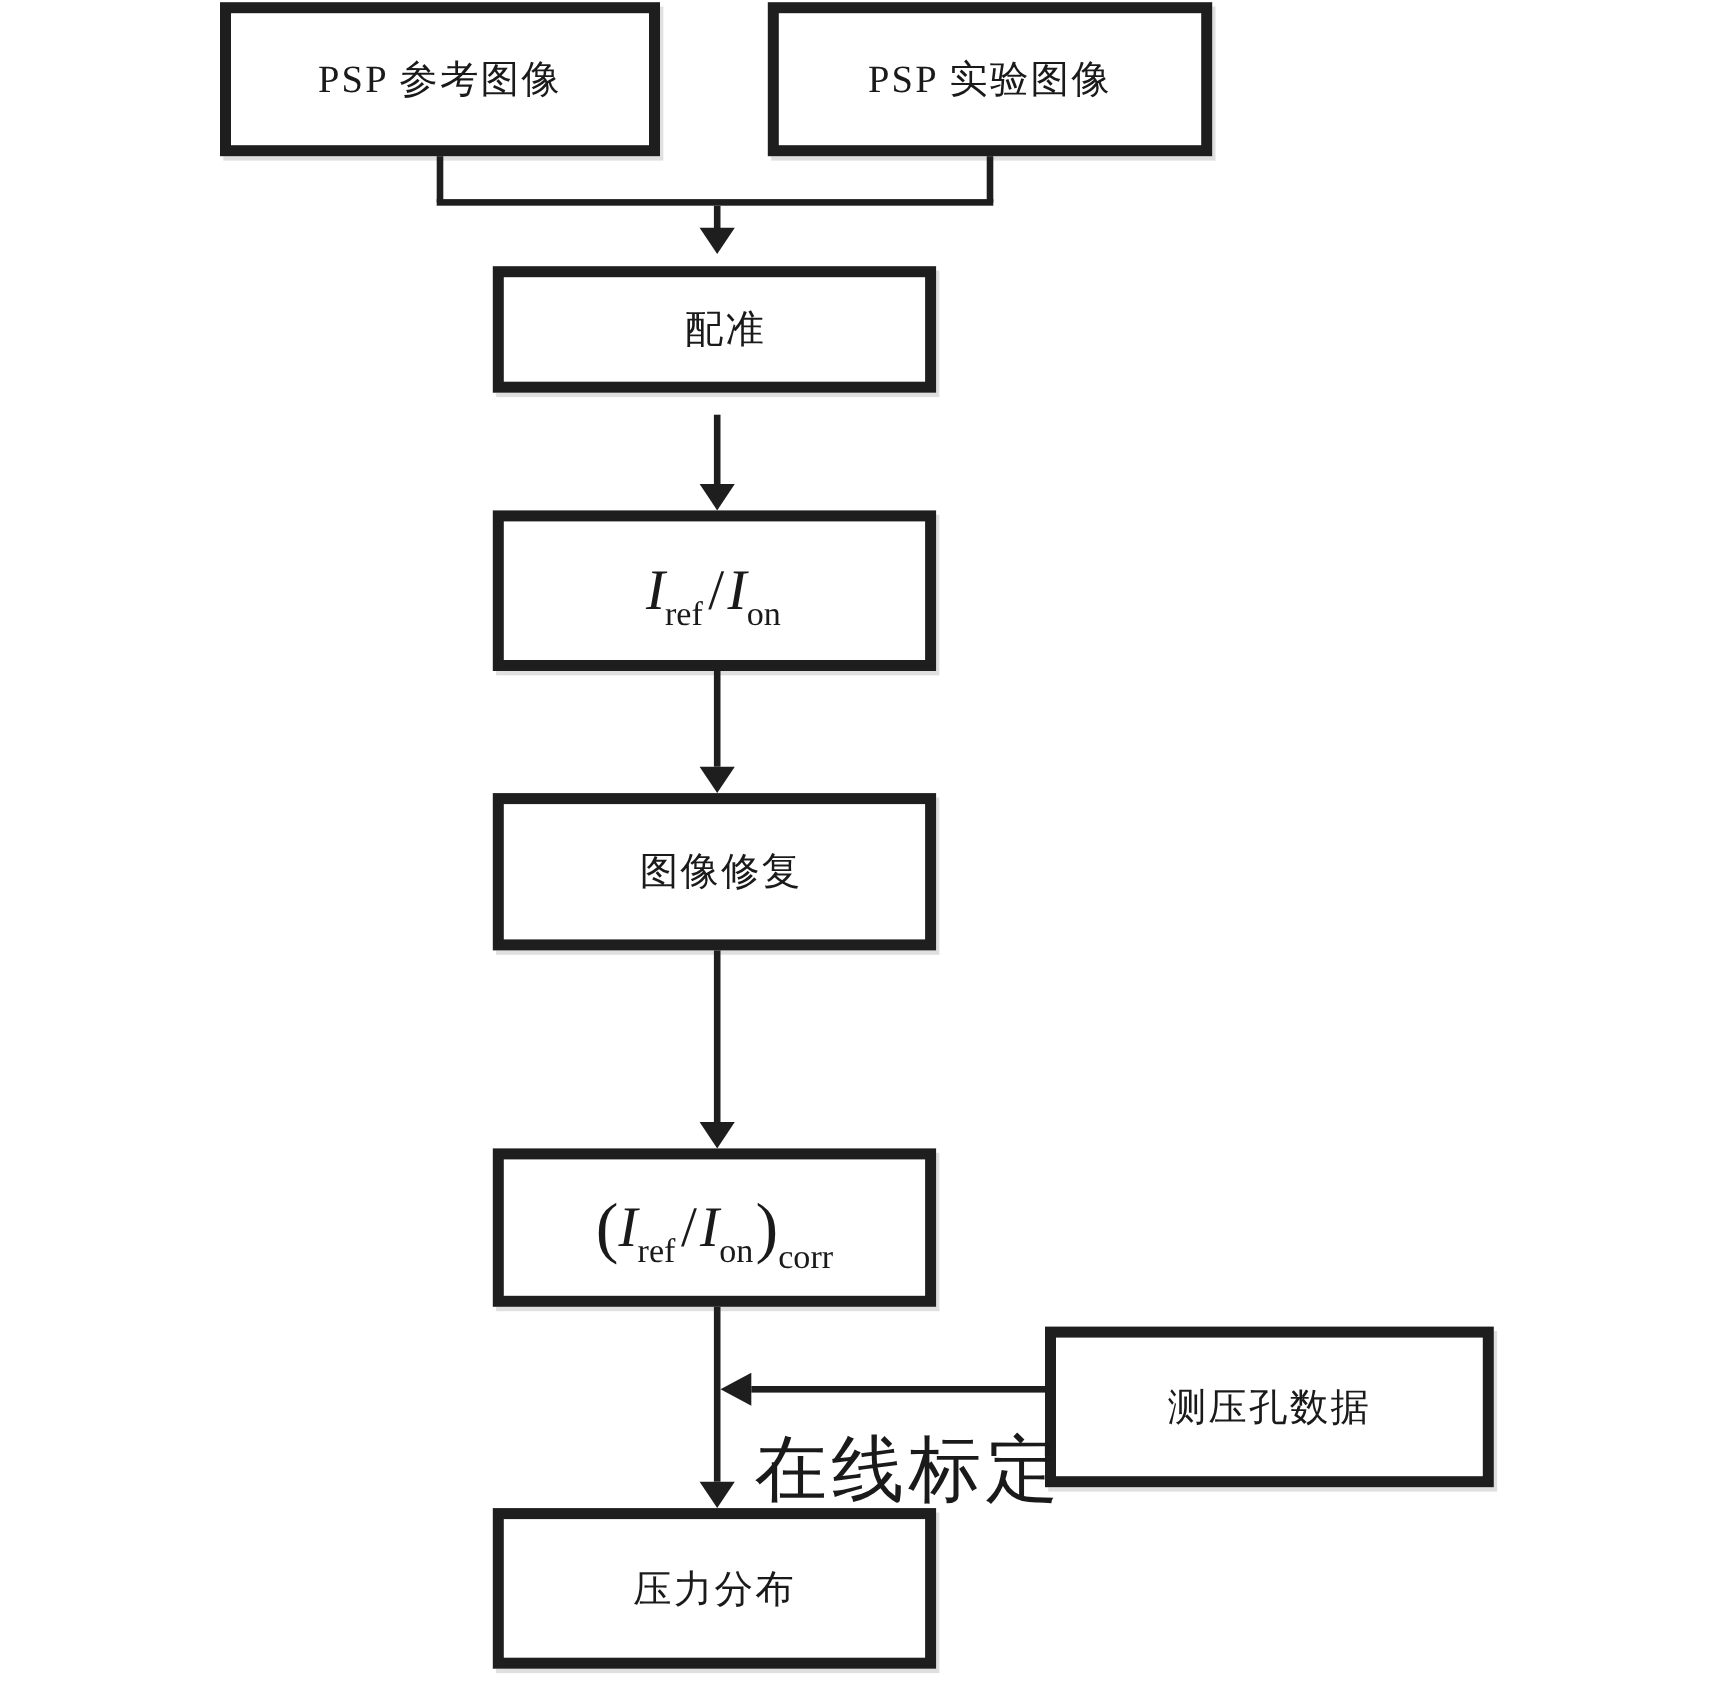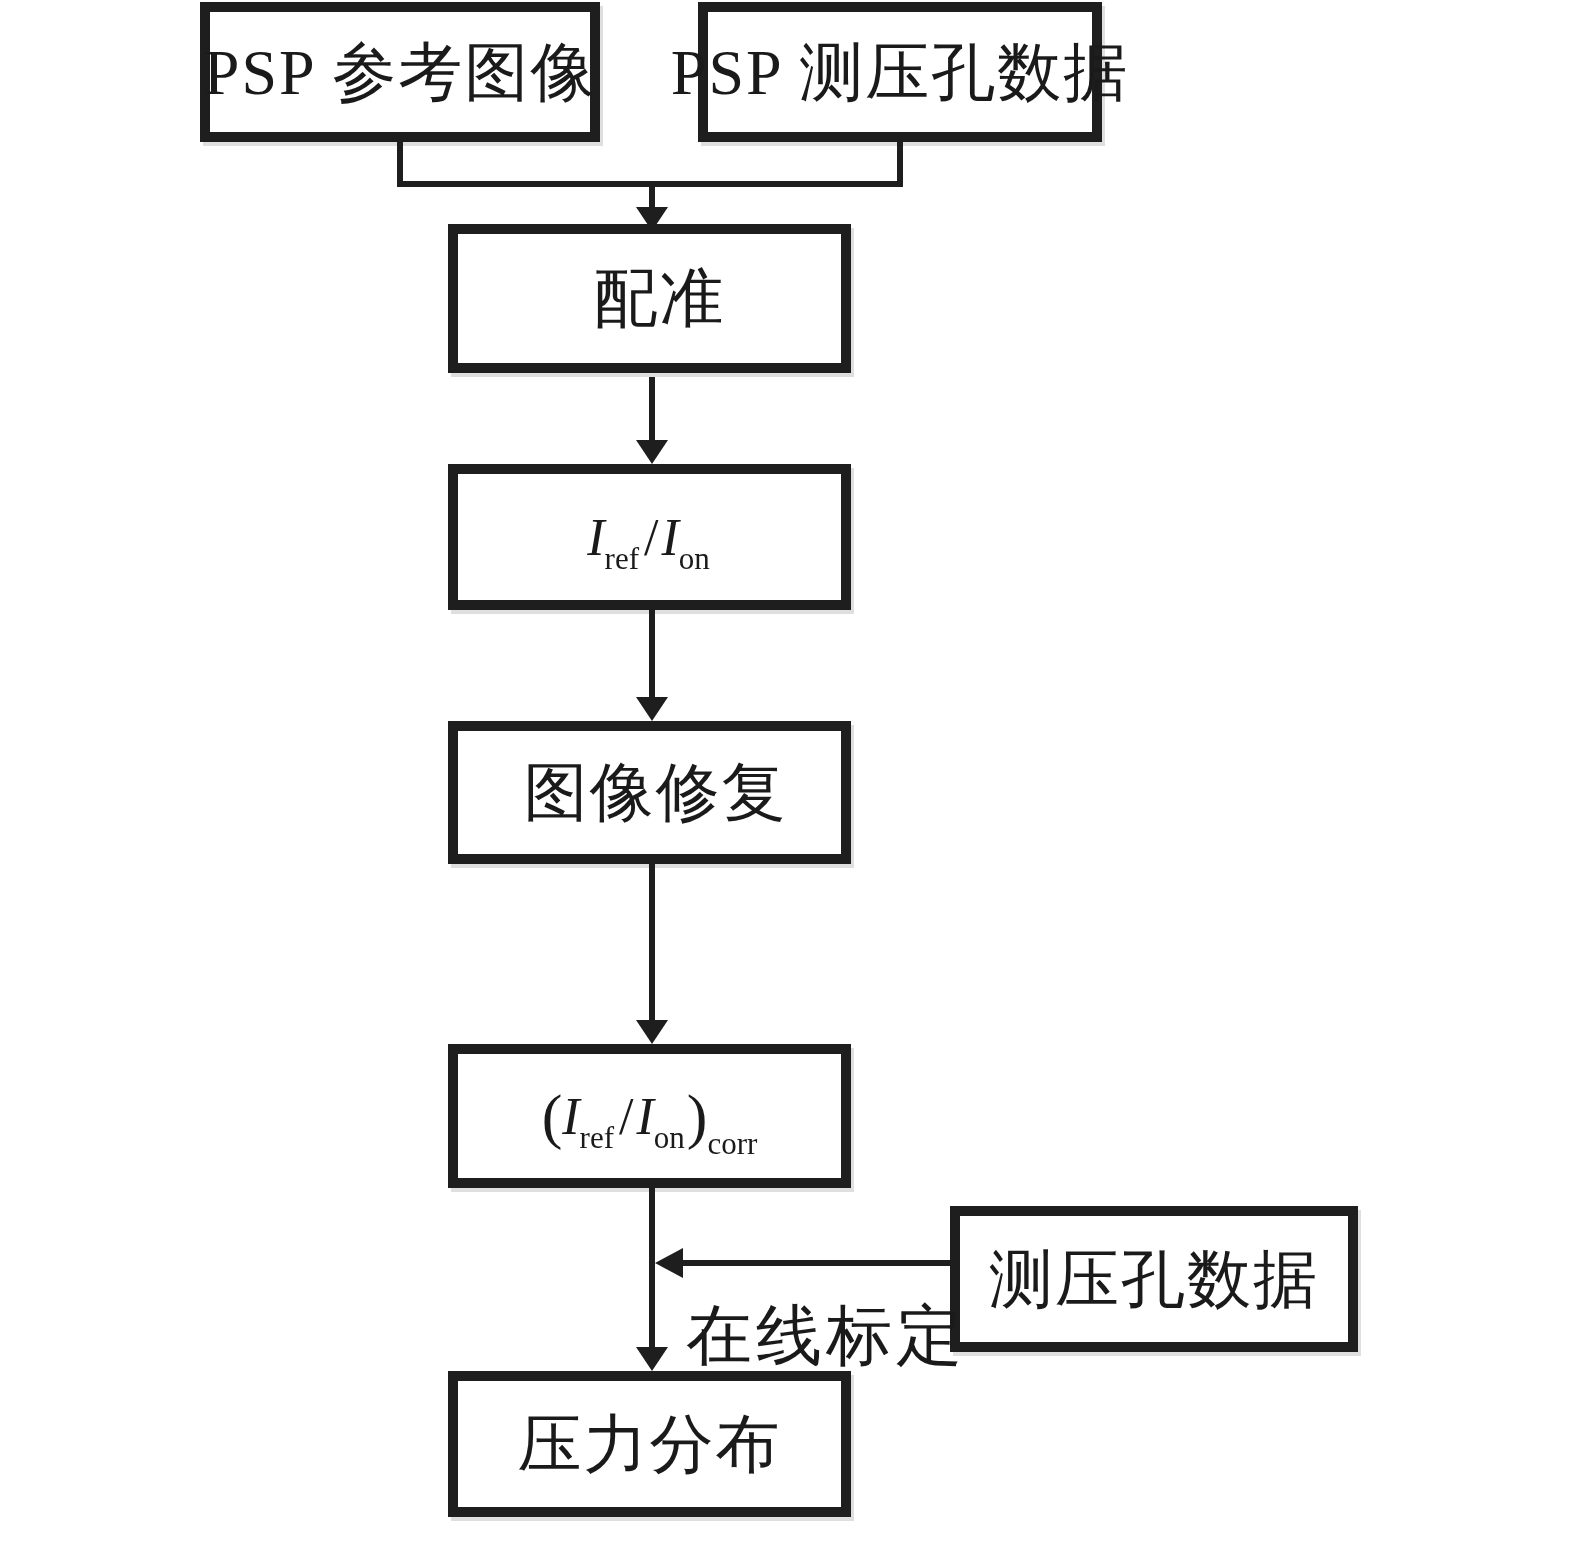--- a/index.html
+++ b/index.html
@@ -18,21 +18,21 @@
   }
   .node{
     position:absolute;
     box-sizing:border-box;
     border:10px solid var(--line);
     background:#fff;
     display:flex;align-items:center;justify-content:center;
     box-shadow:3px 4px 0 rgba(150,150,150,0.30);
   }
   .node .label{
-    font-size:64px;
+    font-size:35px;
     letter-spacing:2px;
     white-space:nowrap;
   }
   .line{
     position:absolute;
     background:var(--line);
   }
   .arrow-down{
     position:absolute;width:0;height:0;
     border-left:16px solid transparent;
@@ -82,30 +82,30 @@
 </head>
 <body>
 
 <div class="canvas">
 
   <div class="node" style="left:200px;top:2px;width:400px;height:140px;">
     <span class="label">PSP 参考图像</span>
   </div>
 
   <div class="node" style="left:698px;top:2px;width:404px;height:140px;">
-    <span class="label">PSP 测压孔数据</span>
+    <span class="label">PSP 实验图像</span>
   </div>
 
   <div class="line" style="left:397px;top:142px;width:6px;height:42px;"></div>
   <div class="line" style="left:897px;top:142px;width:6px;height:42px;"></div>
   <div class="line" style="left:397px;top:181px;width:506px;height:6px;"></div>
   <div class="line" style="left:649px;top:187px;width:6px;height:22px;"></div>
   <div class="arrow-down" style="left:636px;top:207px;"></div>
 
-  <div class="node" style="left:448px;top:224px;width:403px;height:149px;padding-left:20px;">
+  <div class="node" style="left:448px;top:242px;width:403px;height:115px;padding-left:20px;">
     <span class="label">配准</span>
   </div>
 
   <div class="line" style="left:649px;top:377px;width:6px;height:64px;"></div>
   <div class="arrow-down" style="left:636px;top:440px;"></div>
 
   <div class="node" style="left:448px;top:464px;width:403px;height:146px;">
     <span class="formula"><span class="base">I</span><span class="sub">ref</span><span class="slash">/</span><span class="base">I</span><span class="sub">on</span></span>
   </div>
 

